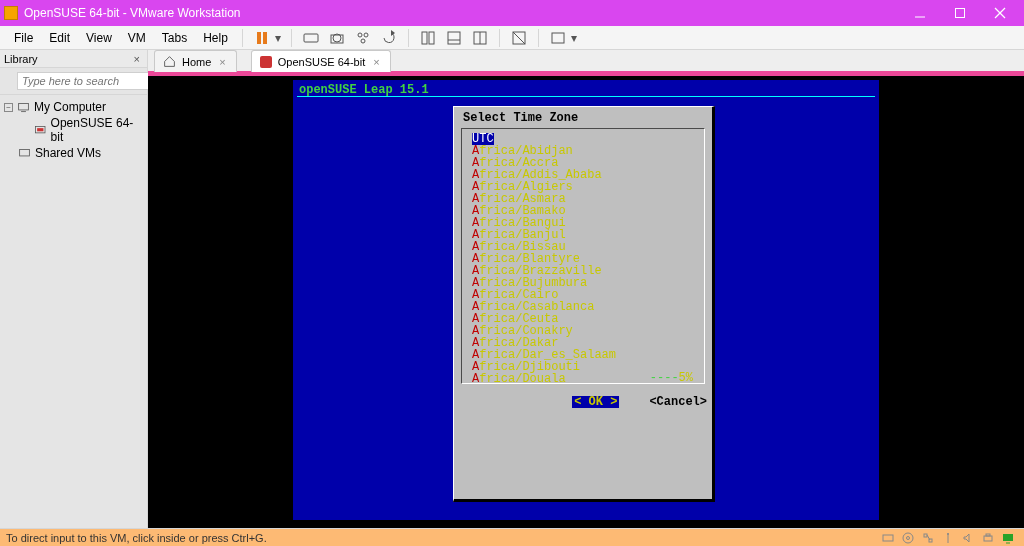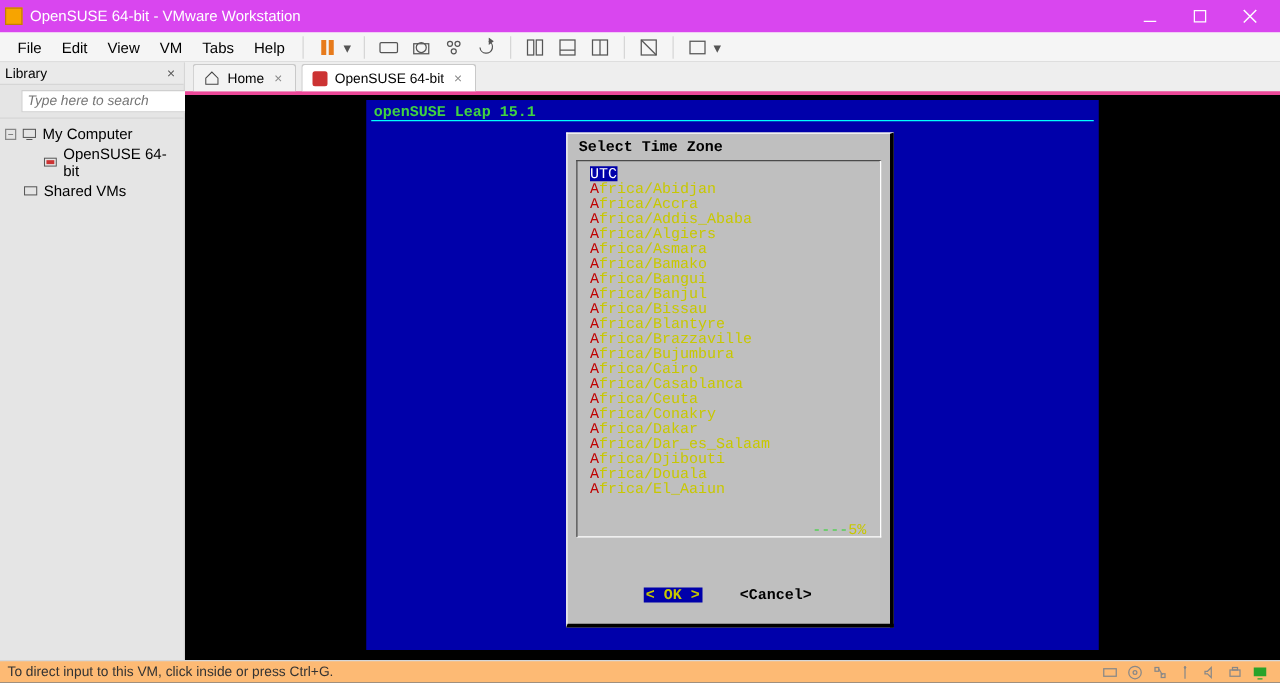--- a/index.html
+++ b/index.html
@@ -69,22 +69,22 @@
   .tree .indent1 { padding-left: 16px; }
   .tree .indent2 { padding-left: 32px; }
   .tree .toggle { width:9px; height:9px; border:1px solid #888; font-size:8px; line-height:7px;
     display:flex; align-items:center; justify-content:center; color:#555;}
   .tree svg { width:13px; height:13px; }
 
   
   .right { flex:1; display:flex; flex-direction:column; min-width:0; background:#f5f5f5;}
 
   .tabstrip {
-    height: 26px; display:flex; align-items:flex-end; padding-left:6px; gap:4px;
-    border-bottom:3px solid #ec4899; background:#eeeeee;
+    height: 26px; display:flex; padding-left:6px; gap:14px;
+    border-bottom:5px solid #ec4899; background:#eeeeee;
   }
   .tab {
     height:22px; display:flex; align-items:center; gap:6px;
     padding:0 8px; border:1px solid #c9c9c9; border-bottom:none;
     background:#f3f3f3; cursor:pointer; border-radius:3px 3px 0 0;
     font-size:11px;
   }
   .tab.active { background:#fff; }
   .tab .home-icon { width:13px; height:13px; color:#444;}
   .tab .vm-icon { width:12px; height:12px; background:#c33; border-radius:2px; display:inline-block;}
@@ -105,32 +105,32 @@
   }
   .vm-heading-line { position:absolute; top:16px; left:4px; right:4px; height:1px; background:#00ffff; }
 
   .dialog {
     position:absolute; top:26px; left:160px; width:262px; height:396px;
     background:#bfbfbf; border-right:3px solid #000; border-bottom:3px solid #000;
     border-left:1px solid #fff; border-top:1px solid #fff; padding:3px;
   }
   .dialog-title { color:#000; font-weight:bold; padding:2px 6px 4px 6px; }
   .listbox {
-    margin:0 4px; height:302px; background:#bfbfbf;
+    margin:0 4px; height:256px; background:#bfbfbf;
     border-left:1px solid #4a4a4a; border-top:1px solid #4a4a4a;
     border-right:1px solid #fff; border-bottom:1px solid #fff;
     padding:4px 10px; overflow:hidden;
   }
   .tz-item { white-space:pre; color:#c8c800; cursor:pointer; }
   .tz-item .hl { color:#c00000; }
   .tz-item.selected { background:#0000aa; color:#fff; display:inline-block; }
   .scroll-hint { color:#41d341; text-align:right; margin:-12px 16px 0 0; }
   .scroll-hint .pct { color:#c8c800; }
 
-  .dlg-buttons { display:flex; justify-content:center; gap:28px; margin-top:40px; }
+  .dlg-buttons { display:flex; justify-content:flex-end; gap:28px; margin-top:12px; }
   .dlg-btn { font-weight:bold; cursor:pointer; padding:0 2px; }
   .dlg-btn.ok { background:#0000aa; color:#c8c800; }
   .dlg-btn.cancel { color:#000; }
 
   
   .statusbar {
     height:18px; background:#fdba74; border-top:1px solid #d6d6d6;
     display:flex; align-items:center; padding:0 6px; font-size:11px; color:#333;
   }
   .statusbar .spacer { flex:1; }

